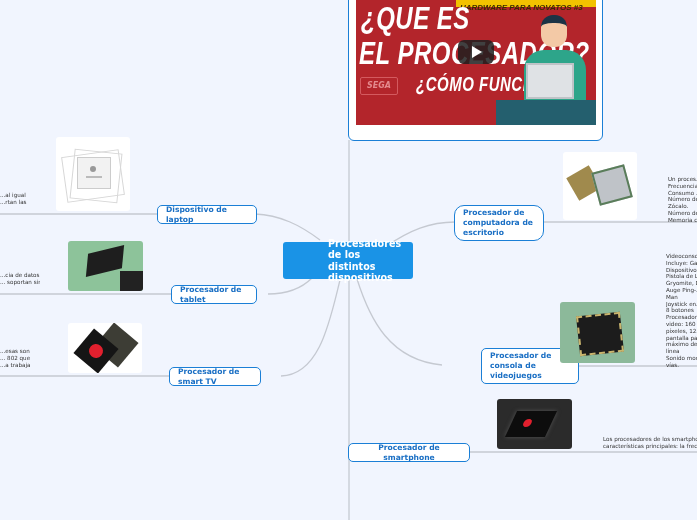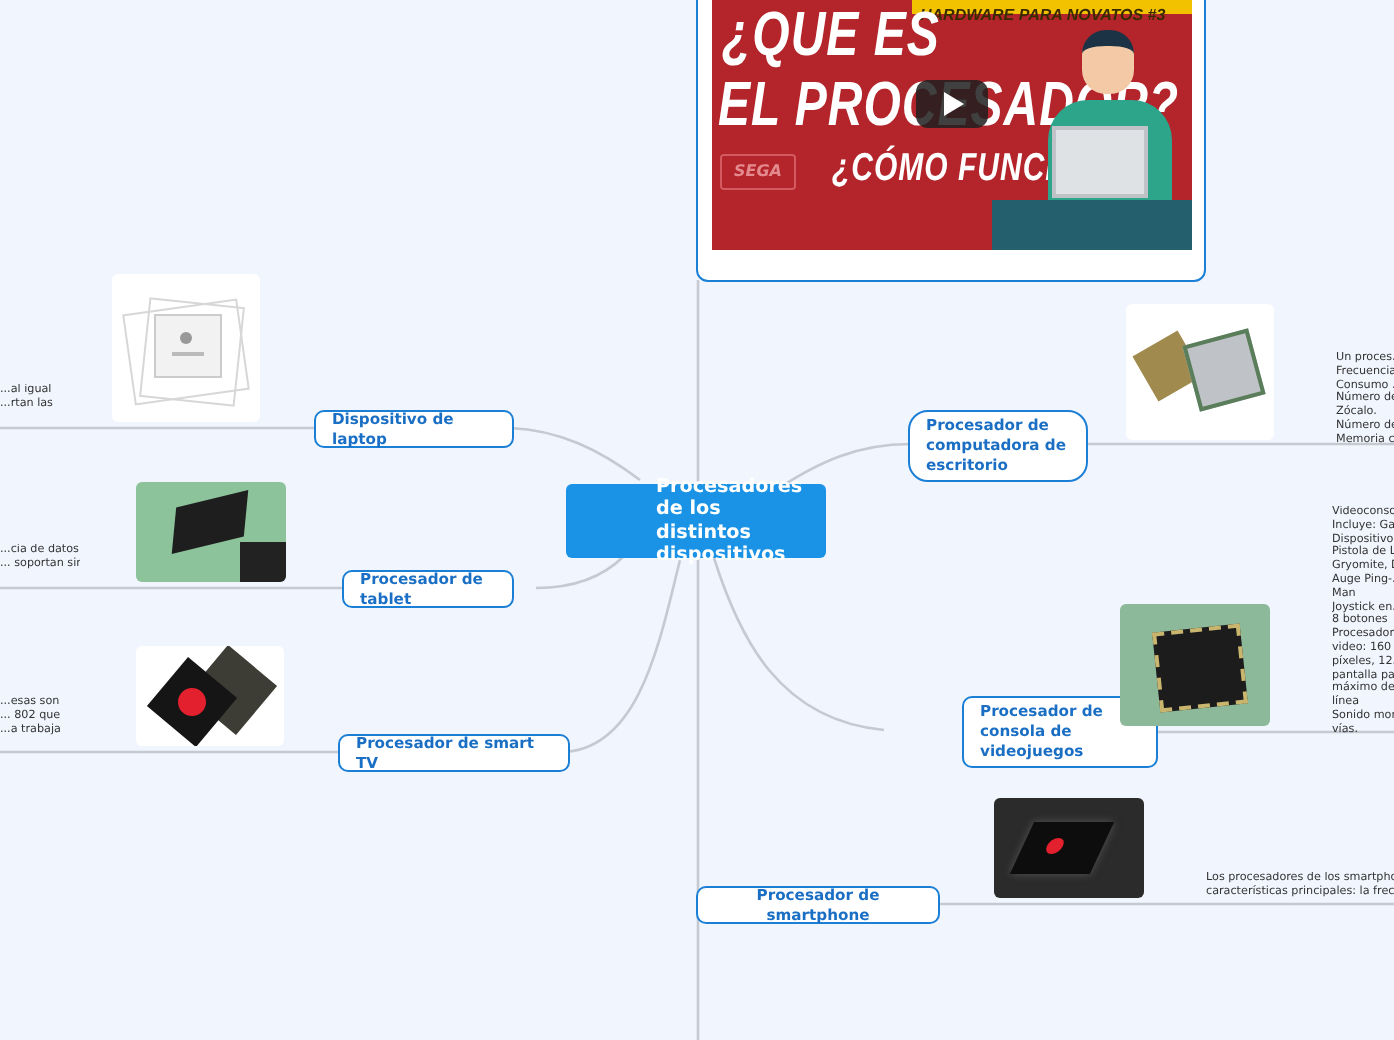--- a/index.html
+++ b/index.html
@@ -111,21 +111,21 @@
 <div class="node" style="left:171px;top:285px;width:86px;height:19px;">
   <span>Procesador de tablet</span>
 </div>
 <div class="imgbox" style="left:68px;top:241px;width:75px;height:50px;background:#8dc39a;">
   <div class="abs" style="left:20px;top:8px;width:34px;height:24px;background:#1e1e1e;transform:skewX(-20deg) rotate(-15deg);"></div>
   <div class="abs" style="left:52px;top:30px;width:24px;height:20px;background:#222;"></div>
 </div>
 <div class="note" style="left:0;top:272px;width:40px;">...cia de datos
 ... soportan sin</div>
 
-<div class="node" style="left:169px;top:367px;width:116px;height:19px;">
+<div class="node" style="left:169px;top:367px;width:92px;height:19px;">
   <span>Procesador de smart TV</span>
 </div>
 <div class="imgbox" style="left:68px;top:323px;width:74px;height:50px;background:#fff;">
   <div class="abs" style="left:32px;top:6px;width:32px;height:32px;background:#3d3d35;transform:rotate(40deg);"></div>
   <div class="abs" style="left:12px;top:12px;width:32px;height:32px;background:#151515;transform:rotate(40deg);">
     <div class="abs" style="left:9px;top:9px;width:14px;height:14px;border-radius:7px;background:#e2202e;"></div>
   </div>
 </div>
 <div class="note" style="left:0;top:348px;width:30px;">...esas son
 ... 802 que

